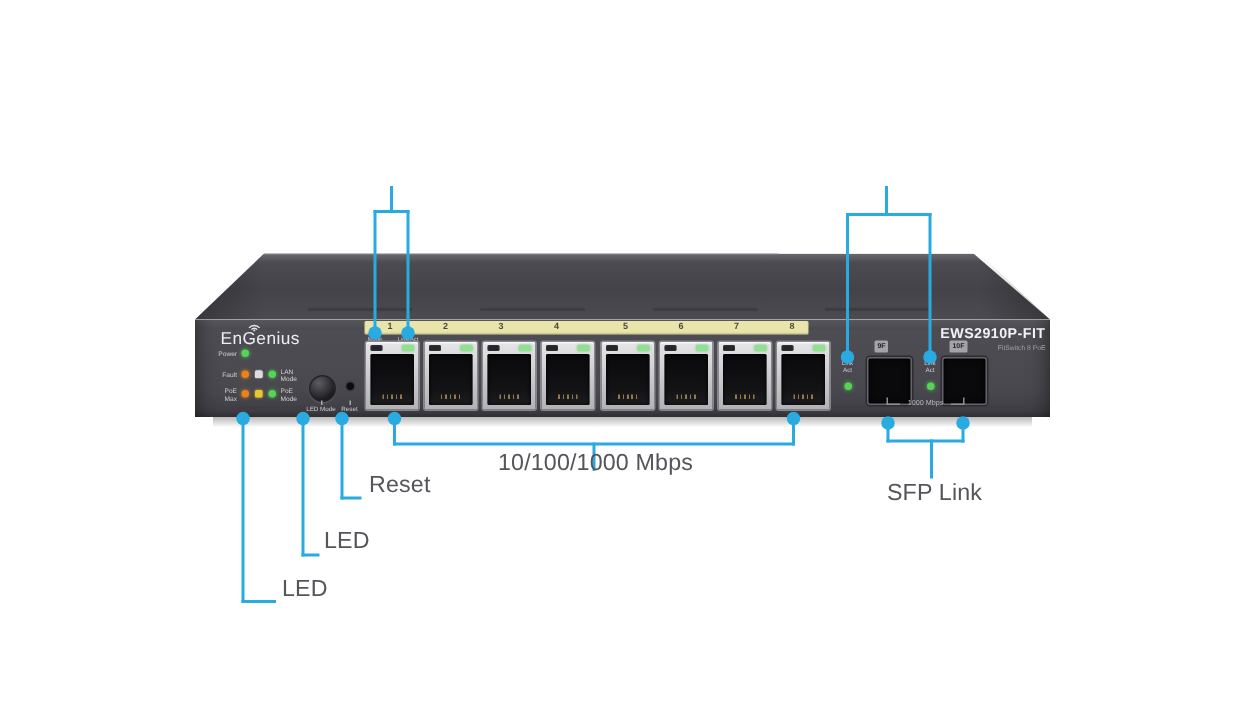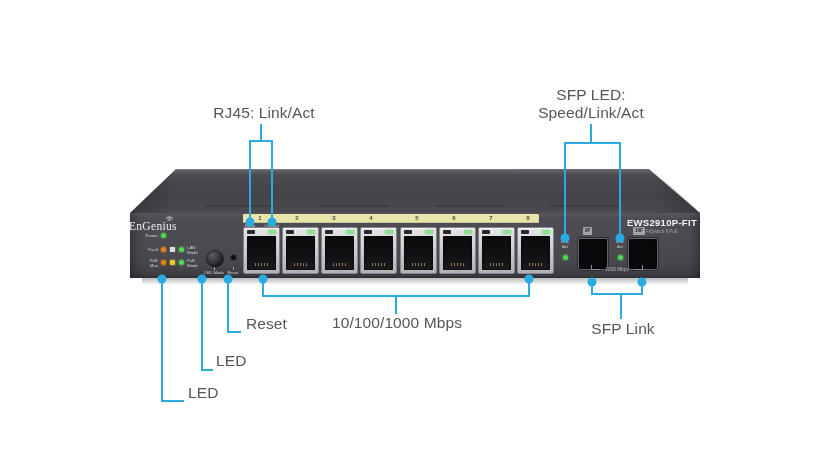--- a/index.html
+++ b/index.html
@@ -19,21 +19,21 @@
     clip-path:polygon(0 0,47px 100%,0 100%);
     background:linear-gradient(270deg,rgba(0,0,0,.25),rgba(0,0,0,0));}
   .groove{top:205px;height:2px;background:rgba(0,0,0,.16);border-bottom:1px solid rgba(255,255,255,.05);border-radius:1px;}
   .dev-front{left:130px;top:213px;width:570px;height:65px;
     background:linear-gradient(180deg,#5d5d63 0%,#4d4d53 9%,#48484e 72%,#3e3e44 94%,#333339 100%);
     box-shadow:inset 10px 0 14px -10px rgba(0,0,0,.55),inset -10px 0 14px -10px rgba(0,0,0,.55);}
   .dev-shadow{left:142px;top:278px;width:546px;height:7px;
     background:linear-gradient(180deg,rgba(25,25,30,.30),rgba(25,25,30,0));}
 
   
-  .brand{left:129px;top:220px;font-size:11.5px;font-weight:500;color:#eeeef2;letter-spacing:.3px;font-family:Liberation Serif, serif;} 
+  .brand{left:147px;top:220px;font-size:11.5px;font-weight:500;color:#eeeef2;letter-spacing:.3px;} 
   .lbl-r{text-align:right;font-size:4.4px;line-height:5px;color:#cfcfd4;}
   .lbl-l{text-align:left;font-size:4.4px;line-height:5px;color:#cfcfd4;}
   .lbl-c{text-align:center;font-size:4.2px;line-height:4.8px;color:#cfcfd4;}
   .led{width:5px;height:5px;border-radius:50%;}
   .led.green{background:#55d455;box-shadow:0 0 3px #4ec94e;}
   .led.orange{background:#e8821e;box-shadow:0 0 3px #e8821e;}
   .sq{width:5px;height:5px;border-radius:1px;}
   .sq.white{background:#dcdcde;box-shadow:0 0 1px #fff;}
   .sq.yellow{background:#e8c832;box-shadow:0 0 2px #d8b822;}
   .btn-round{width:16px;height:16px;border-radius:50%;
@@ -61,21 +61,21 @@
     background:repeating-linear-gradient(90deg,#bb9a58 0 1px,transparent 1px 3px);}
 
   
   .sfp-slot{top:238px;width:28px;height:30px;background:#0a0a0c;border:1px solid #63636a;
     border-radius:2px;box-shadow:inset 0 0 5px #000,0 0 0 1px #2c2c32;}
   .sfp-badge{top:227px;height:8px;line-height:8px;padding:0 2px;border-radius:1px;
     background:#a4a4a8;color:#222226;font-size:4.6px;font-weight:bold;text-align:center;}
   .print-line{background:#8e8e94;}
   .speed{font-size:4.8px;color:#b6b6bc;}
 
-  .model{right:135px;text-align:center;}
+  .model{right:135px;text-align:right;}
   .model .m1{font-size:9.5px;font-weight:bold;color:#f2f2f5;letter-spacing:.3px;}
   .model .m2{font-size:4.5px;color:#9fa0a6;margin-top:1px;}
 
   
   .cl{background:#29abe2;}
   .cdot{width:9px;height:9px;border-radius:50%;background:#29abe2;transform:translate(-50%,-50%);}
   .ctext{color:#55565b;font-size:15.5px;line-height:18px;letter-spacing:.1px;}
   .ctr{text-align:center;}
 </style>
 </head>
@@ -226,46 +226,41 @@
   <div class="abs print-line" style="left:591px;top:269px;width:9px;height:1px;"></div>
   <div class="abs speed" style="left:598px;top:266.5px;width:38px;text-align:center;">1000 Mbps</div>
   <div class="abs print-line" style="left:634px;top:269px;width:9px;height:1px;"></div>
   <div class="abs print-line" style="left:642px;top:265px;width:1px;height:5px;"></div>
 
   <div class="abs model" style="top:217px;">
     <div class="m1">EWS2910P-FIT</div>
     <div class="m2">FitSwitch 8 PoE</div>
   </div>
 
-  <div class="abs ctext ctr" style="left:204px;top:104px;width:120px;">RJ45: Link/Act</div>
   <div class="abs cl" style="left:260px;top:124px;width:2px;height:17px;"></div>
   <div class="abs cl" style="left:249px;top:140px;width:24px;height:2px;"></div>
   <div class="abs cl" style="left:249px;top:140px;width:2px;height:82px;"></div>
   <div class="abs cl" style="left:271px;top:140px;width:2px;height:82px;"></div>
   <div class="abs cdot" style="left:250px;top:222px;"></div>
   <div class="abs cdot" style="left:272px;top:222px;"></div>
 
-  <div class="abs ctext ctr" style="left:531px;top:86px;width:120px;">
-    <div>SFP LED:</div>
-    <div>Speed/Link/Act</div>
-  </div>
   <div class="abs cl" style="left:590px;top:124px;width:2px;height:20px;"></div>
   <div class="abs cl" style="left:564px;top:142px;width:57px;height:2px;"></div>
   <div class="abs cl" style="left:564px;top:142px;width:2px;height:96px;"></div>
   <div class="abs cl" style="left:619px;top:142px;width:2px;height:96px;"></div>
   <div class="abs cdot" style="left:565px;top:238px;"></div>
   <div class="abs cdot" style="left:620px;top:238px;"></div>
 
   <div class="abs cdot" style="left:263px;top:279px;"></div>
   <div class="abs cdot" style="left:529px;top:279px;"></div>
   <div class="abs cl" style="left:262px;top:279px;width:2px;height:18px;"></div>
   <div class="abs cl" style="left:528px;top:279px;width:2px;height:18px;"></div>
   <div class="abs cl" style="left:262px;top:295px;width:268px;height:2px;"></div>
   <div class="abs cl" style="left:395px;top:295px;width:2px;height:19px;"></div>
-  <div class="abs ctext ctr" style="left:317px;top:314px;width:160px;">
+  <div class="abs ctext ctr" style="left:317px;top:300px;width:160px;">
     <div>10/100/1000 Mbps</div>
   </div>
 
   <div class="abs cdot" style="left:592px;top:282px;"></div>
   <div class="abs cdot" style="left:642px;top:282px;"></div>
   <div class="abs cl" style="left:591px;top:282px;width:2px;height:13px;"></div>
   <div class="abs cl" style="left:641px;top:282px;width:2px;height:13px;"></div>
   <div class="abs cl" style="left:591px;top:293px;width:52px;height:2px;"></div>
   <div class="abs cl" style="left:620px;top:293px;width:2px;height:26px;"></div>
   <div class="abs ctext ctr" style="left:582px;top:320px;width:82px;">SFP Link</div>

